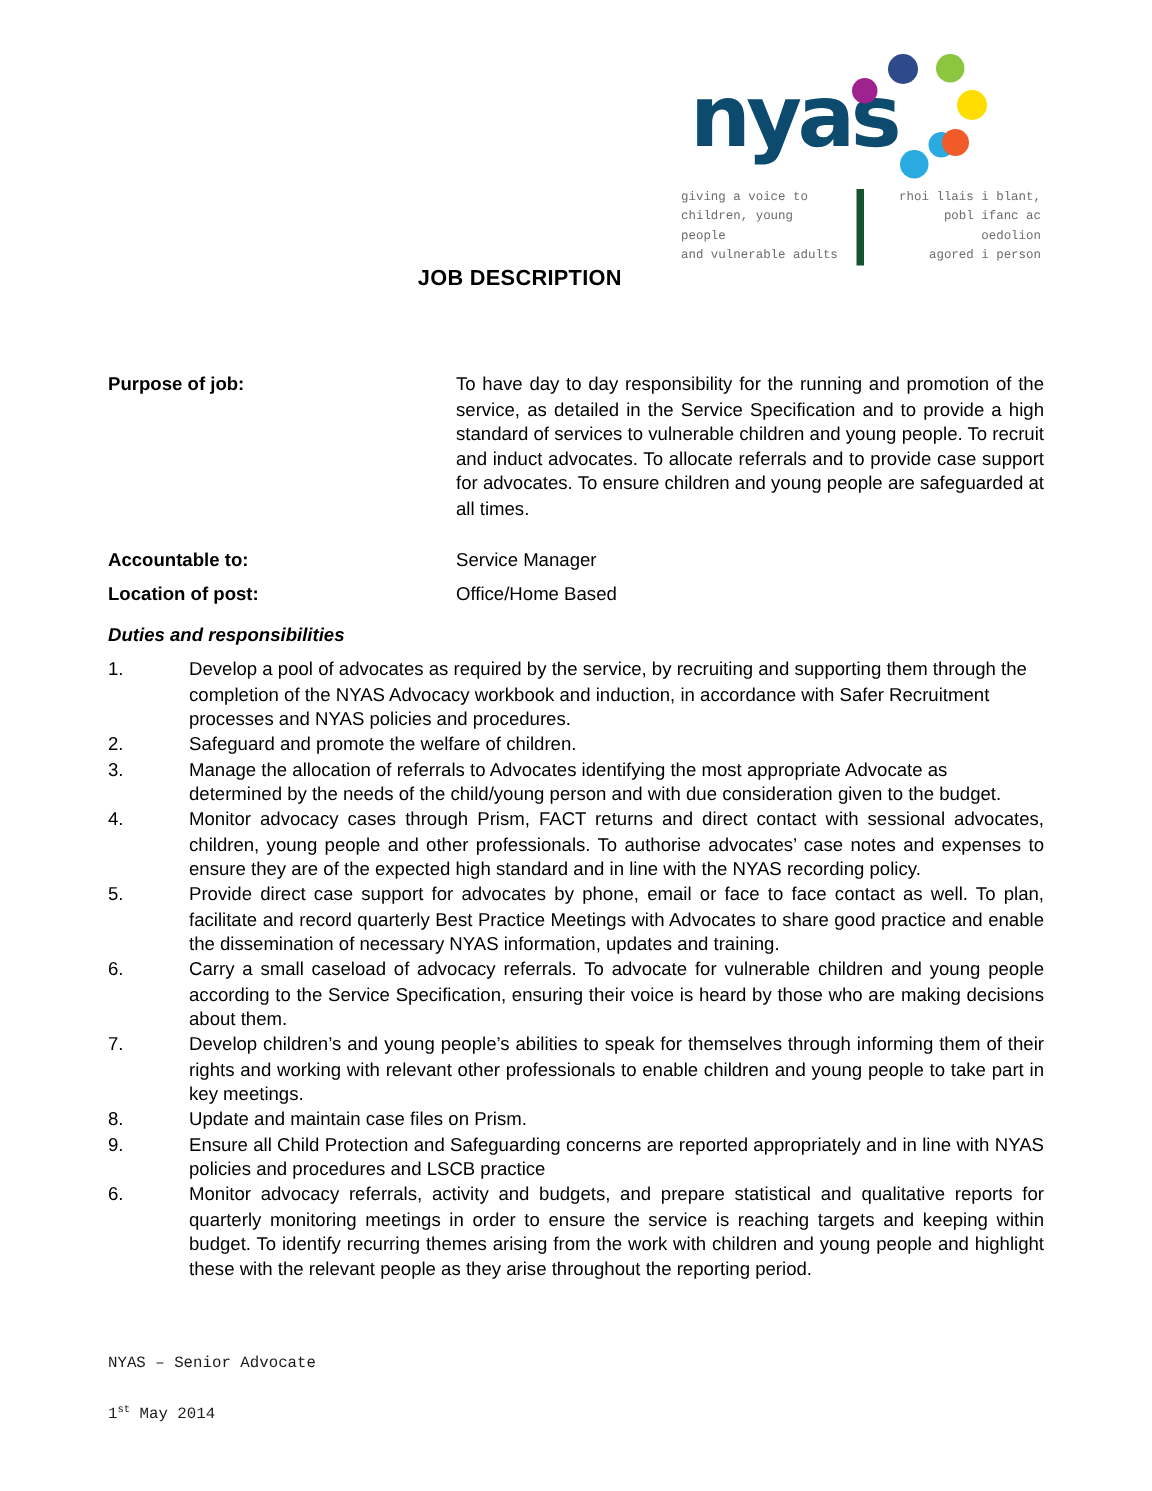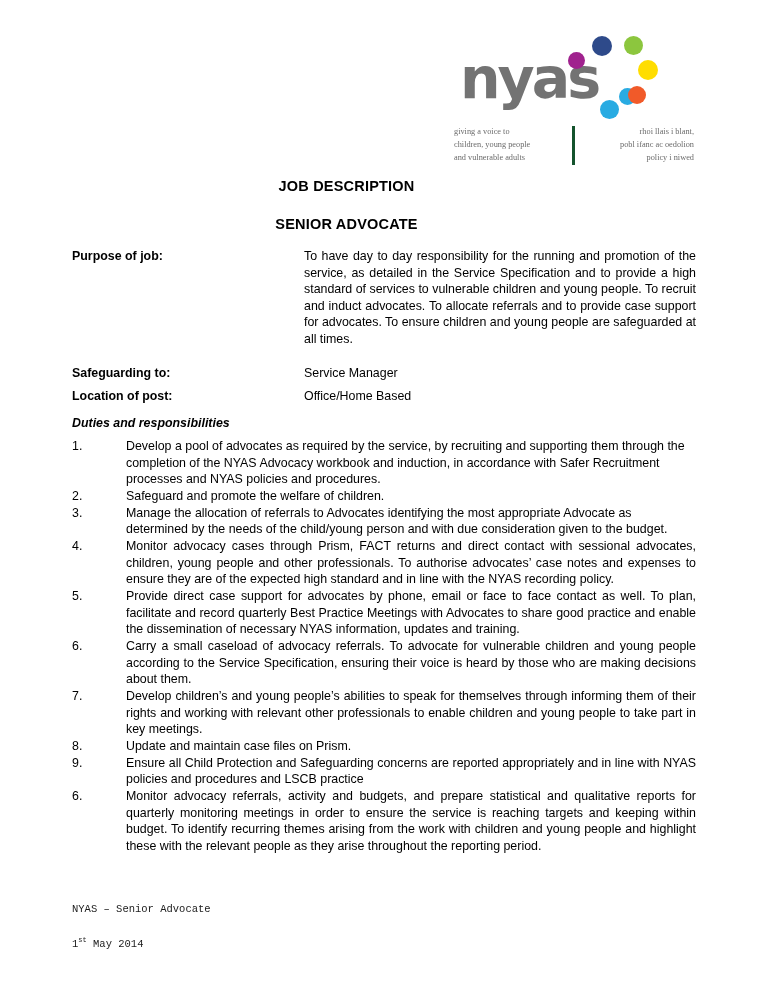--- a/index.html
+++ b/index.html
@@ -58,35 +58,35 @@
   .dot {
     position: absolute;
     border-radius: 50%;
   }
   .tagline {
     position: absolute;
     top: 96px;
     left: 2px;
     width: 240px;
     display: flex;
-    font-family: Liberation Serif, serif;
+    font-family: Liberation Mono, monospace;
     font-size: 8.3px;
     line-height: 1.55;
     color: #6b6b6b;
   }
   .tagline-en {
     width: 112px;
     text-align: left;
     padding-right: 8px;
   }
   .tagline-cy {
     width: 112px;
     text-align: right;
     padding-left: 10px;
-    border-left: 3px solid #14532d;
+    border-left: 5px solid #14532d;
   }
 
   
   .doc-titles {
     position: absolute;
     top: 178px;
     left: 0;
     width: 669px;
     text-align: center;
   }
@@ -185,56 +185,55 @@
     vertical-align: super;
   }
 </style>
 </head>
 <body>
 
 <div class="page">
 
   <div class="logo-block">
     <div class="logo-mark">
-      <span class="logo-word" style="color: #737373;">nyas</span>
+      <span class="logo-word" style="color: #0c4a6e;">nyas</span>
       <span class="logo-dot-period" style="background: rgb(41, 171, 226);"></span>
       <span class="dot" style="background: rgb(160, 34, 142); left: 116px; top: 22px; width: 17px; height: 17px;"></span>
       <span class="dot" style="background: rgb(46, 74, 138); left: 140px; top: 6px; width: 20px; height: 20px;"></span>
       <span class="dot" style="background: rgb(140, 198, 62); left: 172px; top: 6px; width: 19px; height: 19px;"></span>
       <span class="dot" style="background: rgb(255, 221, 0); left: 186px; top: 30px; width: 20px; height: 20px;"></span>
       <span class="dot" style="background: rgb(241, 90, 41); left: 176px; top: 56px; width: 18px; height: 18px;"></span>
       <span class="dot" style="background: rgb(41, 171, 226); left: 148px; top: 70px; width: 19px; height: 19px;"></span>
     </div>
     <div class="tagline">
       <div class="tagline-en">
         <div>giving a voice to</div>
         <div>children, young people</div>
         <div>and vulnerable adults</div>
       </div>
       <div class="tagline-cy">
         <div>rhoi llais i blant,</div>
         <div>pobl ifanc ac oedolion</div>
-        <div>policy i niwed</div>
+        <div>agored i person</div>
       </div>
     </div>
   </div>
 
   <div class="doc-titles">
     <div class="doc-title">JOB DESCRIPTION</div>
-    <div class="doc-subtitle">SENIOR ADVOCATE</div>
   </div>
 
   <div class="fields">
     <div id="field-rows">
         <div class="field-row">
           <div class="field-label">Purpose of job:</div>
           <div class="field-value">To have day to day responsibility for the running and promotion of the service, as detailed in the Service Specification and to provide a high standard of services to vulnerable children and young people.  To recruit and induct advocates. To allocate referrals and to provide case support for advocates. To ensure children and young people are safeguarded at all times.</div>
         </div>
         <div class="field-row tight">
-          <div class="field-label">Safeguarding to:</div>
+          <div class="field-label">Accountable to:</div>
           <div class="field-value plain">Service Manager</div>
         </div>
         <div class="field-row tight">
           <div class="field-label">Location of post:</div>
           <div class="field-value plain">Office/Home Based</div>
         </div>
       </div>
 
     <div class="section-heading">Duties and responsibilities</div>
 

